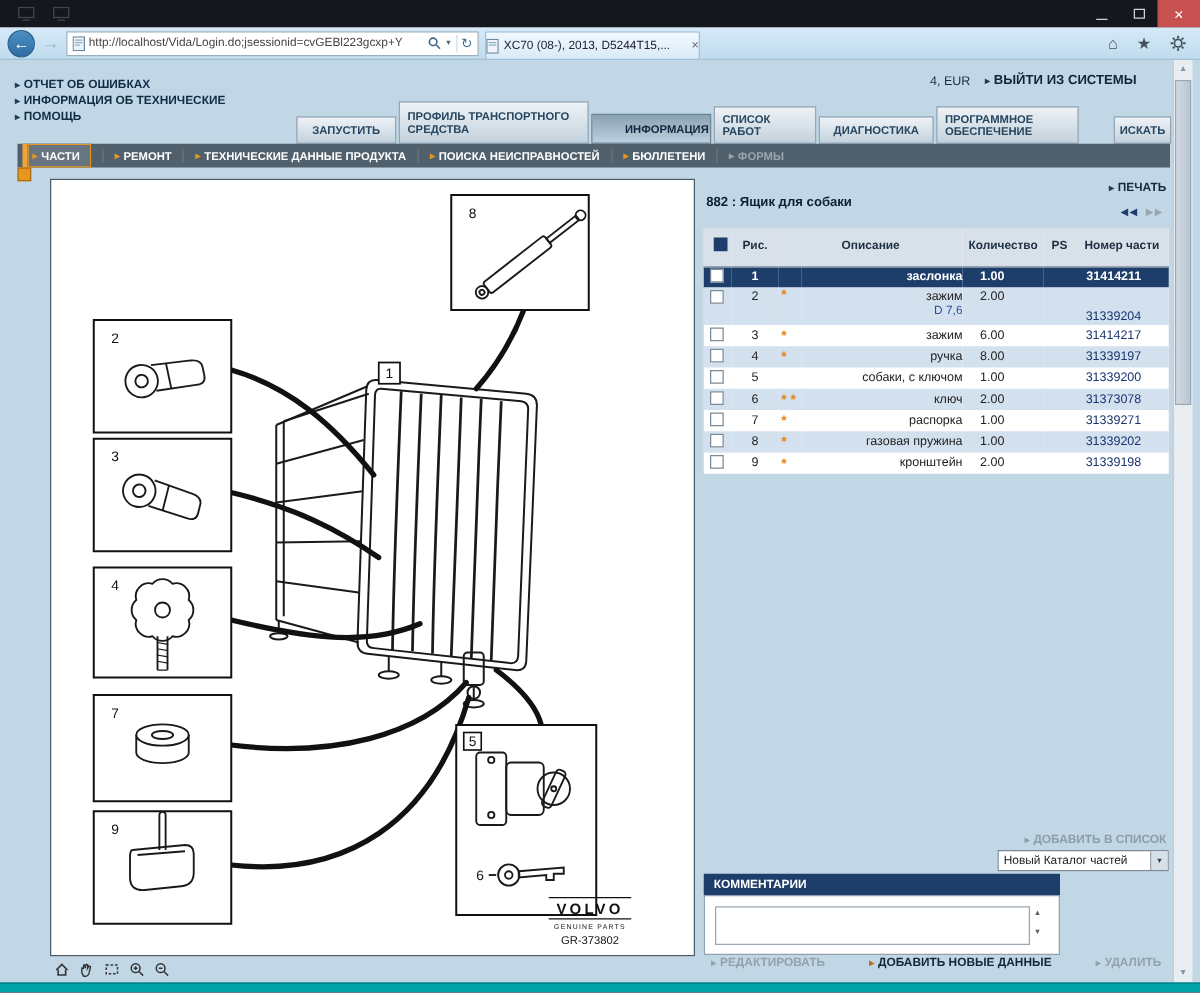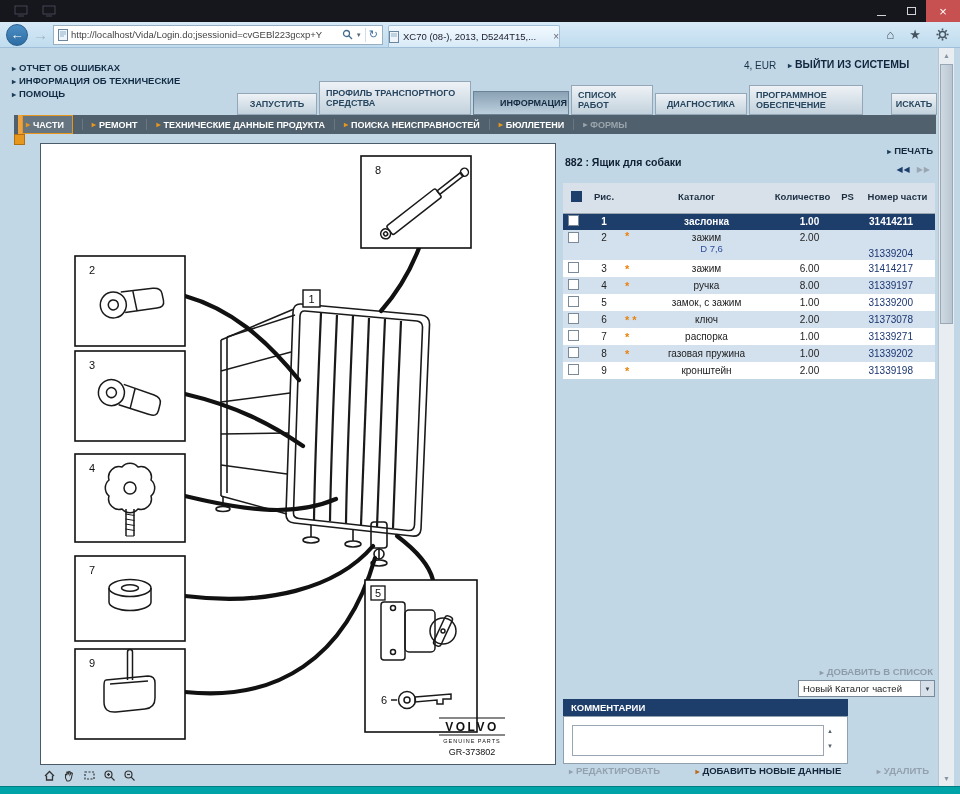--- a/index.html
+++ b/index.html
@@ -76,22 +76,22 @@
   .pager .prev { color:#1d3d6b; margin-right:6px; }
   .pager .next { color:#9aa7b2; }
 
   table.parts-table { position:absolute; left:0; top:40px; width:372px; border-collapse:collapse; table-layout:fixed; background:#fff; }
   .parts-table th { background:#d8e0e9; border-bottom:1px solid #9aa7b2; font-size:9.5px; color:#1c2f42; height:30px; line-height:1.15; text-align:center; vertical-align:middle; }
   .parts-table td { font-size:10px; color:#222; height:17px; vertical-align:middle; }
   .parts-table tr.alt td { background:#d3e0ee; }
   .parts-table tr.selected td { background:#1d3d6b; color:#fff; font-weight:bold; }
   td.fig { text-align:center; }
   td.star { color:#e8820c; font-weight:bold; font-size:11px; text-align:left; padding-left:2px; }
-  td.desc { text-align:center; padding-left:2px; }
-  td.qty { text-align:center; padding-left:14px; }
+  td.desc { text-align:right; padding-left:2px; }
+  td.qty { text-align:left; padding-left:14px; }
   td.num { text-align:right; padding-right:22px; color:#1a3570; }
   tr.selected td.num { color:#fff; }
   .desc2 { font-size:9.5px; color:#2d4f9e; padding-left:10px; }
   .cbx { display:inline-block; width:11px; height:11px; background:#fff; border:1px solid #7a8a99; margin-left:5px; }
   .hdr-icon { display:inline-block; width:11px; height:11px; background:#1d3d6b; margin-left:5px; }
 
   .add-list-link { position:absolute; right:2px; top:523px; font-size:9.5px; font-weight:bold; color:#8e9ca9; }
   .add-list-link .arrow { color:#8e9ca9; }
   .catalog-select { position:absolute; right:0; top:537px; width:137px; height:17px; background:#fff; border:1px solid #7a8a99; display:flex; align-items:center; }
   .catalog-select .sel-text { flex:1; font-size:9.5px; color:#222; padding-left:4px; white-space:nowrap; overflow:hidden; }
@@ -452,21 +452,21 @@
             <col style="width:18px">
             <col style="width:129px">
             <col style="width:65px">
             <col style="width:25px">
             <col style="width:75px">
           </colgroup>
         <thead>
           <tr>
             <th><span class="hdr-icon"></span></th>
             <th>Рис.</th>
-            <th colspan="2">Каталог</th>
+            <th colspan="2">Описание</th>
             <th>Количество</th>
             <th>PS</th>
             <th>Номер части</th>
           </tr>
         </thead>
         <tbody>
           <tr class="selected">
             <td><span class="cbx"></span></td>
             <td class="fig">1</td>
               <td class="star"></td>
@@ -502,21 +502,21 @@
               <td class="star">*</td>
             <td class="desc">ручка</td>
               <td class="qty">8.00</td>
             <td class="ps"></td>
               <td class="num">31339197</td>
           </tr>
           <tr>
             <td><span class="cbx"></span></td>
             <td class="fig">5</td>
               <td class="star"></td>
-            <td class="desc">замок, с зажим</td>
+            <td class="desc">собаки, с ключом</td>
               <td class="qty">1.00</td>
             <td class="ps"></td>
               <td class="num">31339200</td>
           </tr>
           <tr class="alt">
             <td><span class="cbx"></span></td>
             <td class="fig">6</td>
               <td class="star">* *</td>
             <td class="desc">ключ</td>
               <td class="qty">2.00</td>

